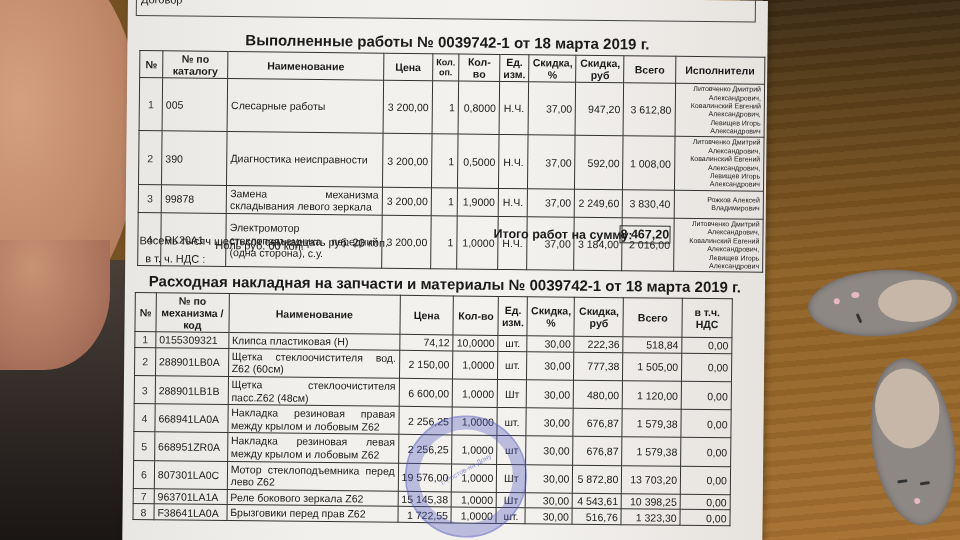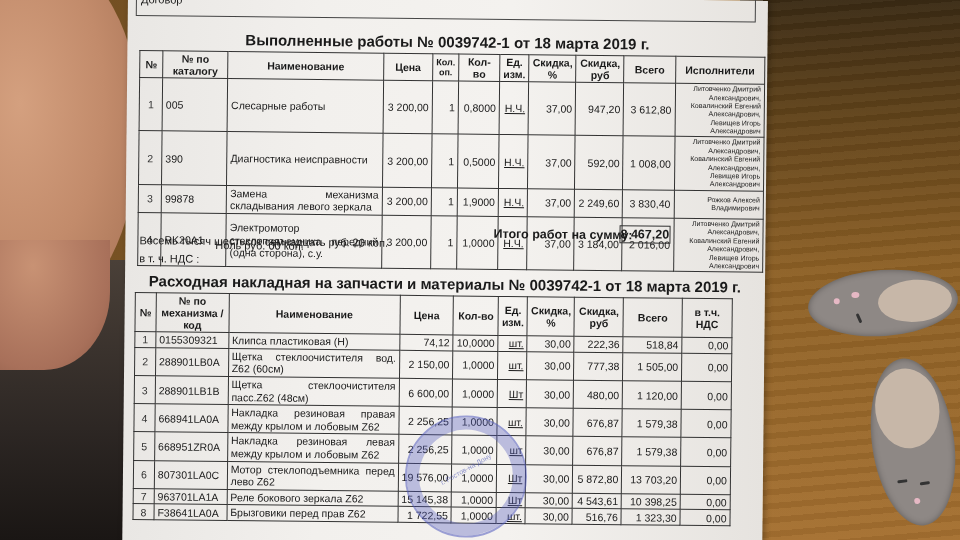--- a/index.html
+++ b/index.html
@@ -57,21 +57,21 @@
     font-weight: bold; font-size: 15px;
   }
   table.grid {
     position: absolute; border-collapse: collapse; font-size: 10.5px;
   }
   table.grid th, table.grid td {
     border: 1px solid #333; padding: 1px 3px; vertical-align: middle;
   }
   table.grid th { font-weight: bold; text-align: center; line-height: 1.15; }
   td.num { text-align: right; white-space: nowrap; }
-  td.c { text-align: right; text-decoration: underline; }
+  td.c { text-align: center; }
   td.idx { text-align: center; color: #333; }
   td.exec { font-size: 7px; text-align: right; line-height: 1.2; }
   td.name { text-align: justify; line-height: 1.2; }
   .works-total {
     position: absolute; font-weight: bold; font-size: 12.5px;
   }
   .works-total-box {
     position: absolute; border: 1px solid #333; font-size: 12.5px; font-weight: bold;
     padding: 1px 0;
   }
@@ -180,21 +180,21 @@
           <td class="num">3 184,00</td>
           <td class="num">2 016,00</td>
           <td class="exec">Литовченко Дмитрий Александрович, Ковалинский Евгений Александрович, Левищев Игорь Александрович</td>
         </tr>
       </tbody>
   </table>
 
   <div class="works-total" style="left:368px;top:229px;">Итого работ на сумму:</div>
   <div class="works-total-box" style="left:494px;top:226px;">8 467,20</div>
   <div class="words" style="left:14px;top:240px;">Восемь тысяч шестьсот семнадцать руб. 20 коп.</div>
-  <div class="words" style="left:14px;top:258px;">в т. ч. НДС :</div>
+  <div class="words" style="left:20px;top:258px;">в т. ч. НДС :</div>
   <div class="words" style="left:90px;top:244px;">Ноль руб. 00 коп.</div>
 
   <div class="title" style="top:278px;">Расходная накладная на запчасти и материалы № 0039742-1 от 18 марта 2019 г.</div>
 
   <table class="grid" id="parts-table" style="left:10px;top:298px;width:598px;">
     <thead>
       <tr>
         <th style="width:14px">№</th>
         <th style="width:66px">№ по механизма / код</th>
         <th style="width:168px">Наименование</th>

